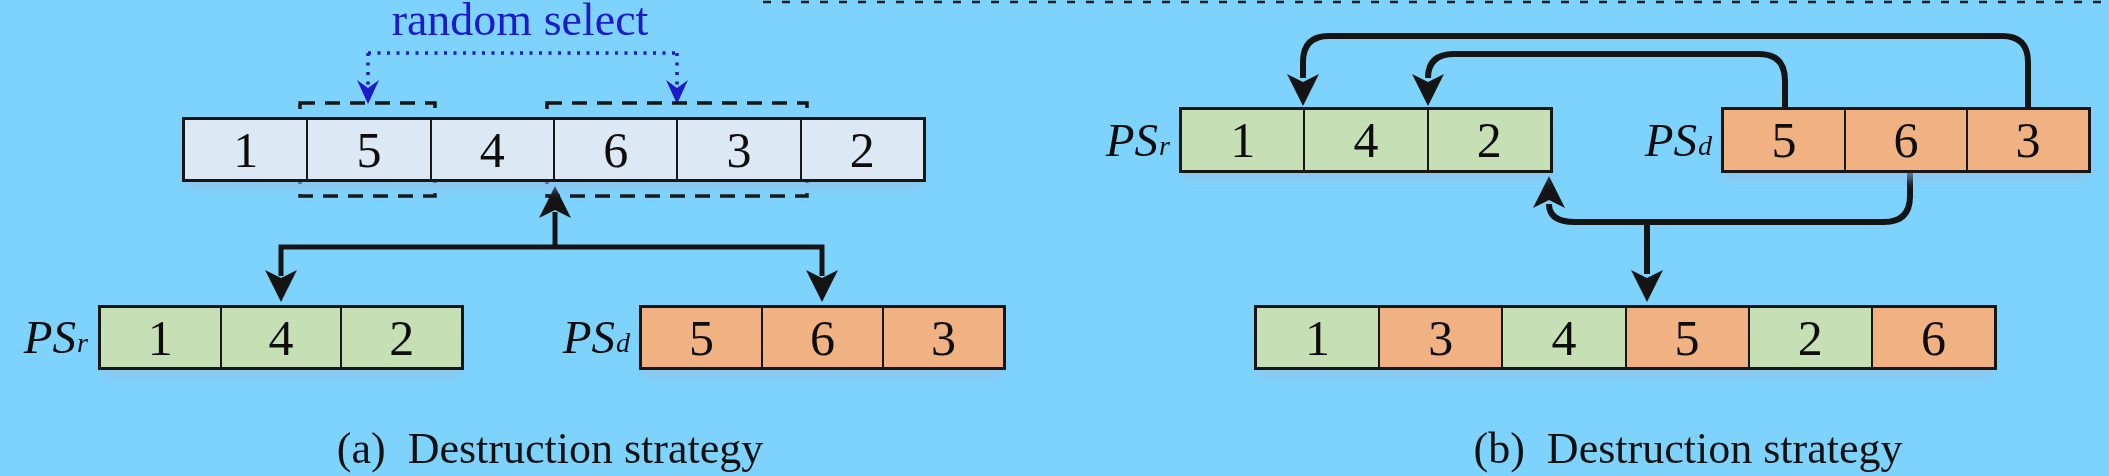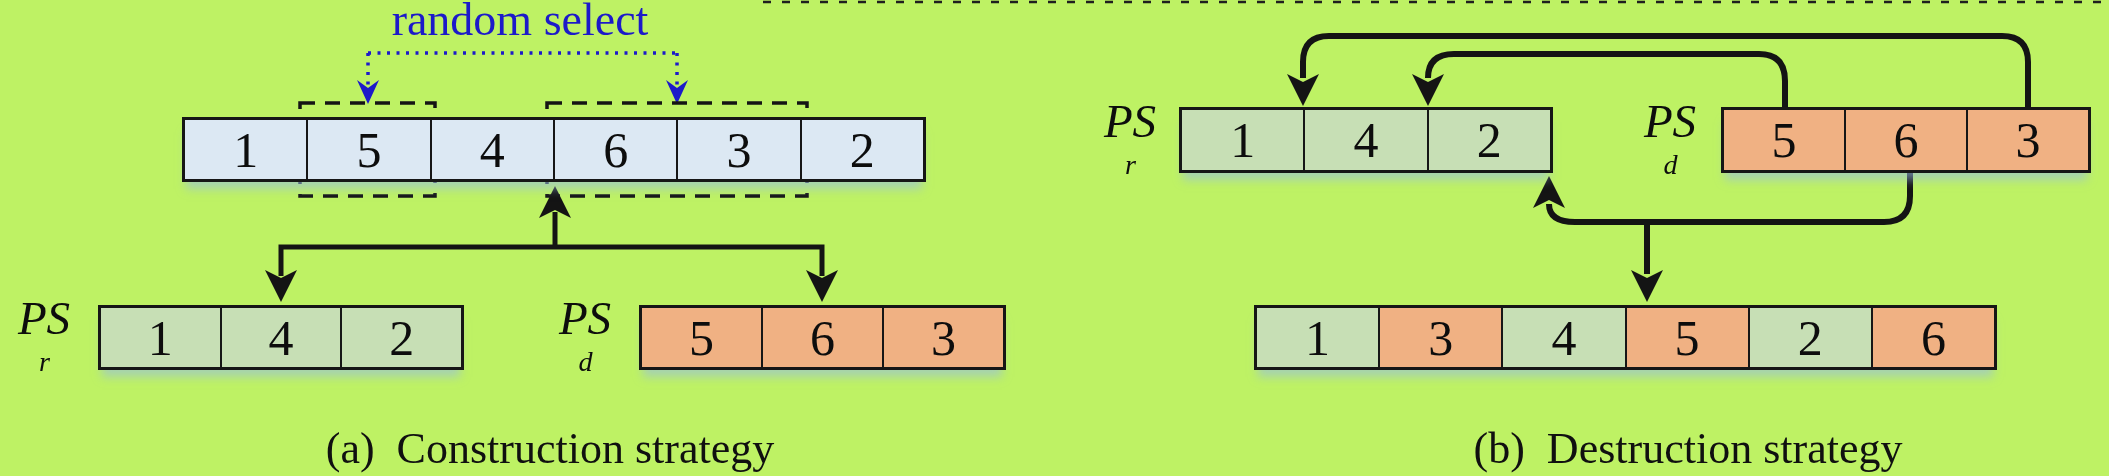--- a/index.html
+++ b/index.html
@@ -1,19 +1,19 @@
 <!DOCTYPE html>
 <html><head>
 <meta charset="utf-8">
 <style>
   html,body{margin:0;padding:0;background:#ffffff;}
   .canvas{
     position:relative;
     width:2109px;height:476px;
-    background:#bef264;
+    background:#7dd3fc;
     font-family:"Liberation Serif","DejaVu Serif",serif;
     overflow:hidden;
   }
   svg.overlay{position:absolute;left:0;top:0;width:2109px;height:476px;pointer-events:none;}
 
   .row{
     position:absolute;
     display:flex;
     border:3px solid #161616;
     box-sizing:border-box;
@@ -28,21 +28,21 @@
   }
   .cell:first-child{border-left:none;}
   .c-blue{background:#dce8f3;}
   .c-green{background:#c7dfb5;}
   .c-orange{background:#f0b183;}
 
   .ps-label{
     position:absolute;
     display:flex;align-items:center;justify-content:flex-end;
     font-style:italic;font-size:47px;color:#0d0d0d;line-height:1;
-    box-sizing:border-box;padding-right:6px;flex-direction:column;
+    box-sizing:border-box;padding-right:6px;
   }
   .ps-label sub{font-size:0.60em;font-style:italic;margin-left:1px;transform:translateY(6px);}
 
   .caption{
     position:absolute;
     display:flex;align-items:center;justify-content:center;
     font-size:44px;color:#101010;white-space:pre;
   }
   .random-select{
     position:absolute;
@@ -108,21 +108,21 @@
   <div class="ps-label" style="left:540px;top:305px;width:96px;height:65px;">
       <span>PS</span>
       <sub>d</sub>
     </div>
   <div class="row" style="left:639px;top:305px;width:367px;height:65px;">
       <div class="cell c-orange">5</div>
       <div class="cell c-orange">6</div>
       <div class="cell c-orange">3</div>
     </div>
 
-  <div class="caption" style="left:180px;top:420px;width:740px;height:56px;">(a)  Construction strategy</div>
+  <div class="caption" style="left:180px;top:420px;width:740px;height:56px;">(a)  Destruction strategy</div>
 
   <div class="ps-label" style="left:1090px;top:107px;width:86px;height:66px;">
       <span>PS</span>
       <sub>r</sub>
     </div>
   <div class="row" style="left:1179px;top:107px;width:374px;height:66px;">
       <div class="cell c-green">1</div>
       <div class="cell c-green">4</div>
       <div class="cell c-green">2</div>
     </div>

